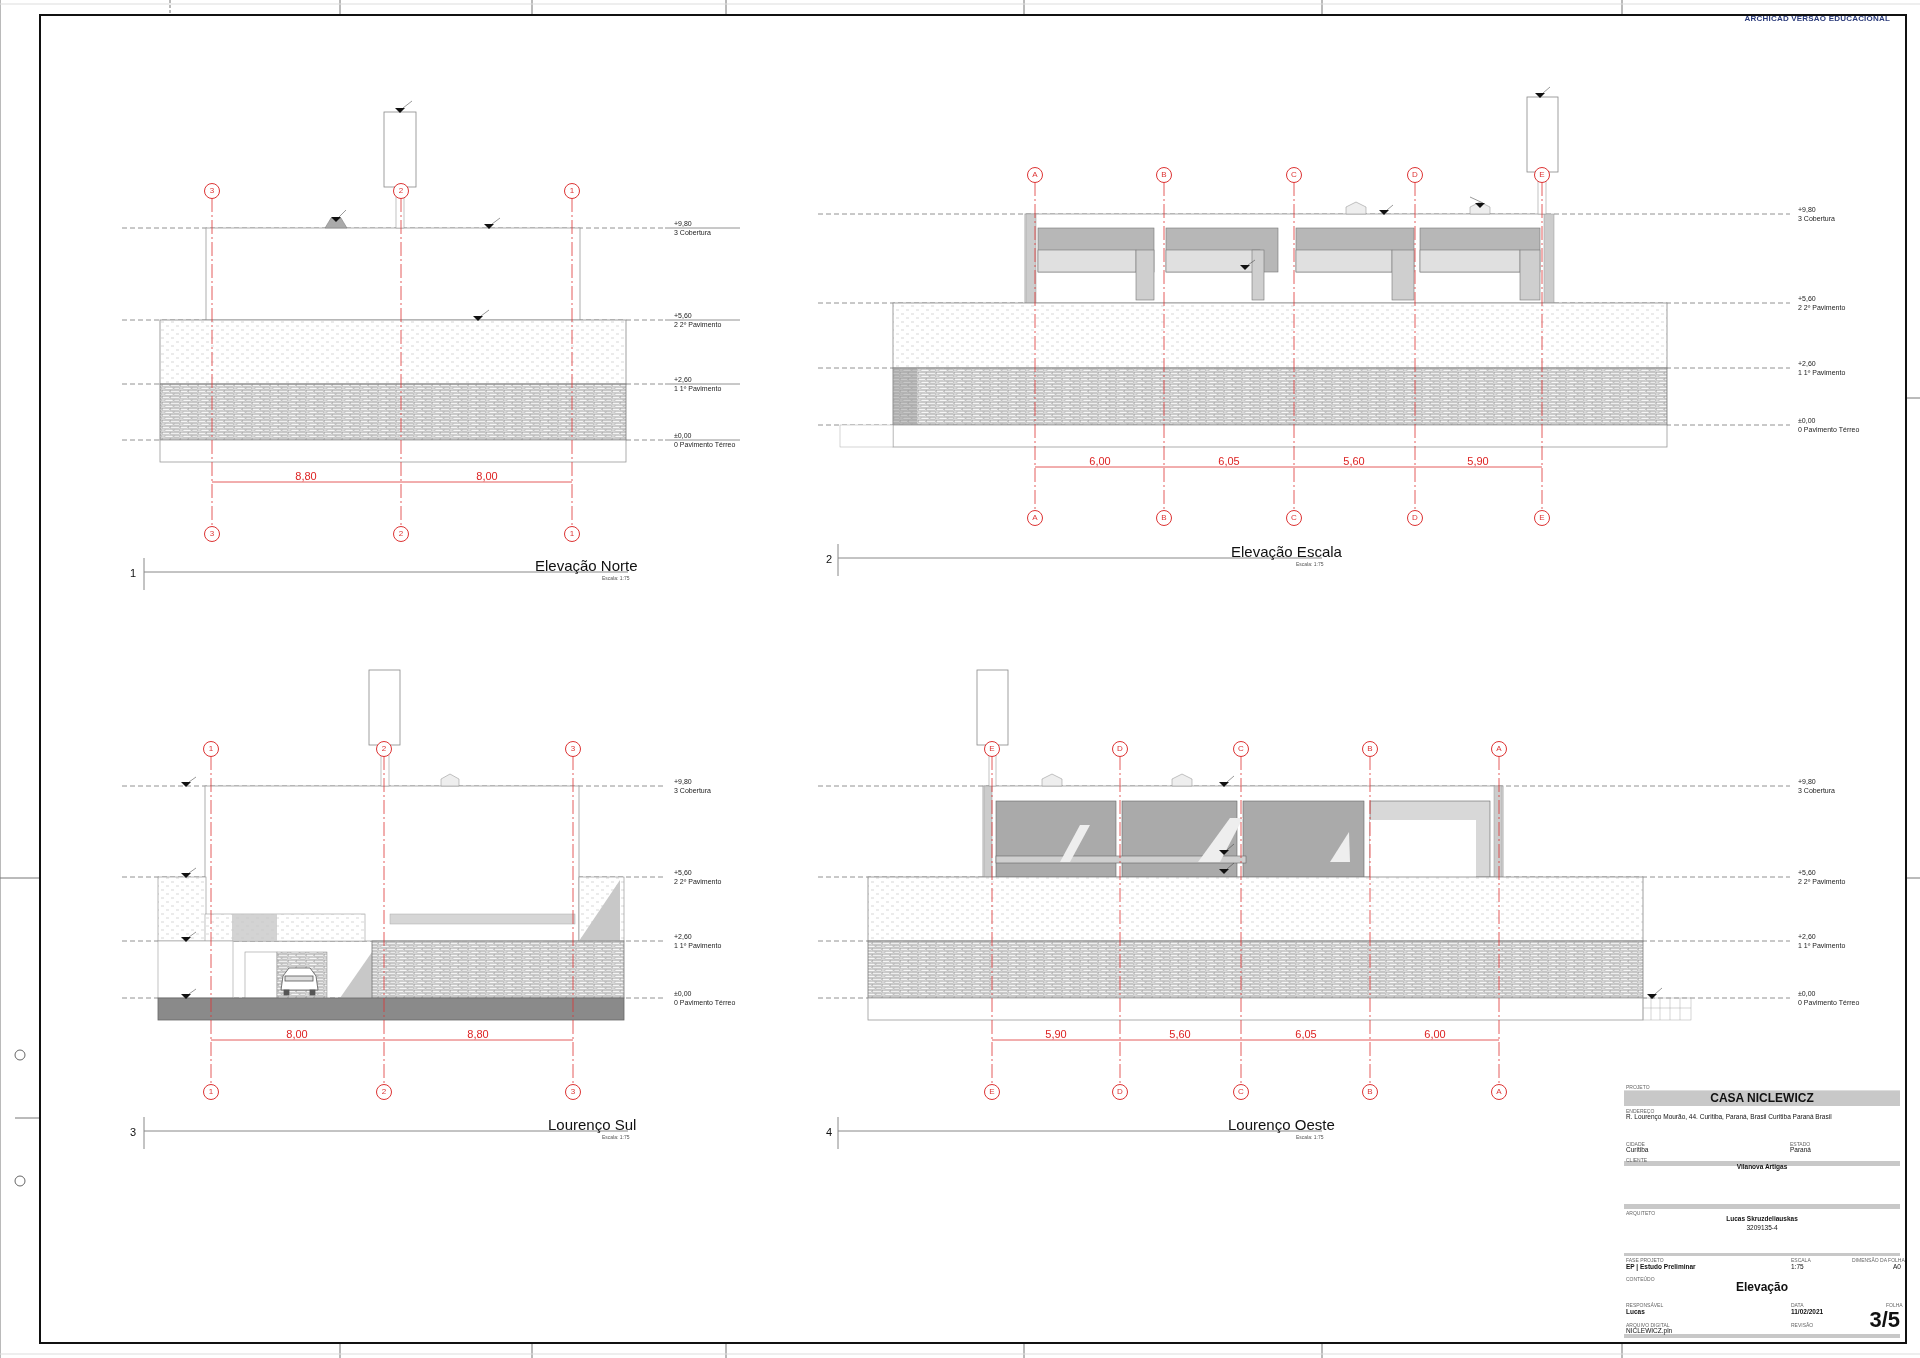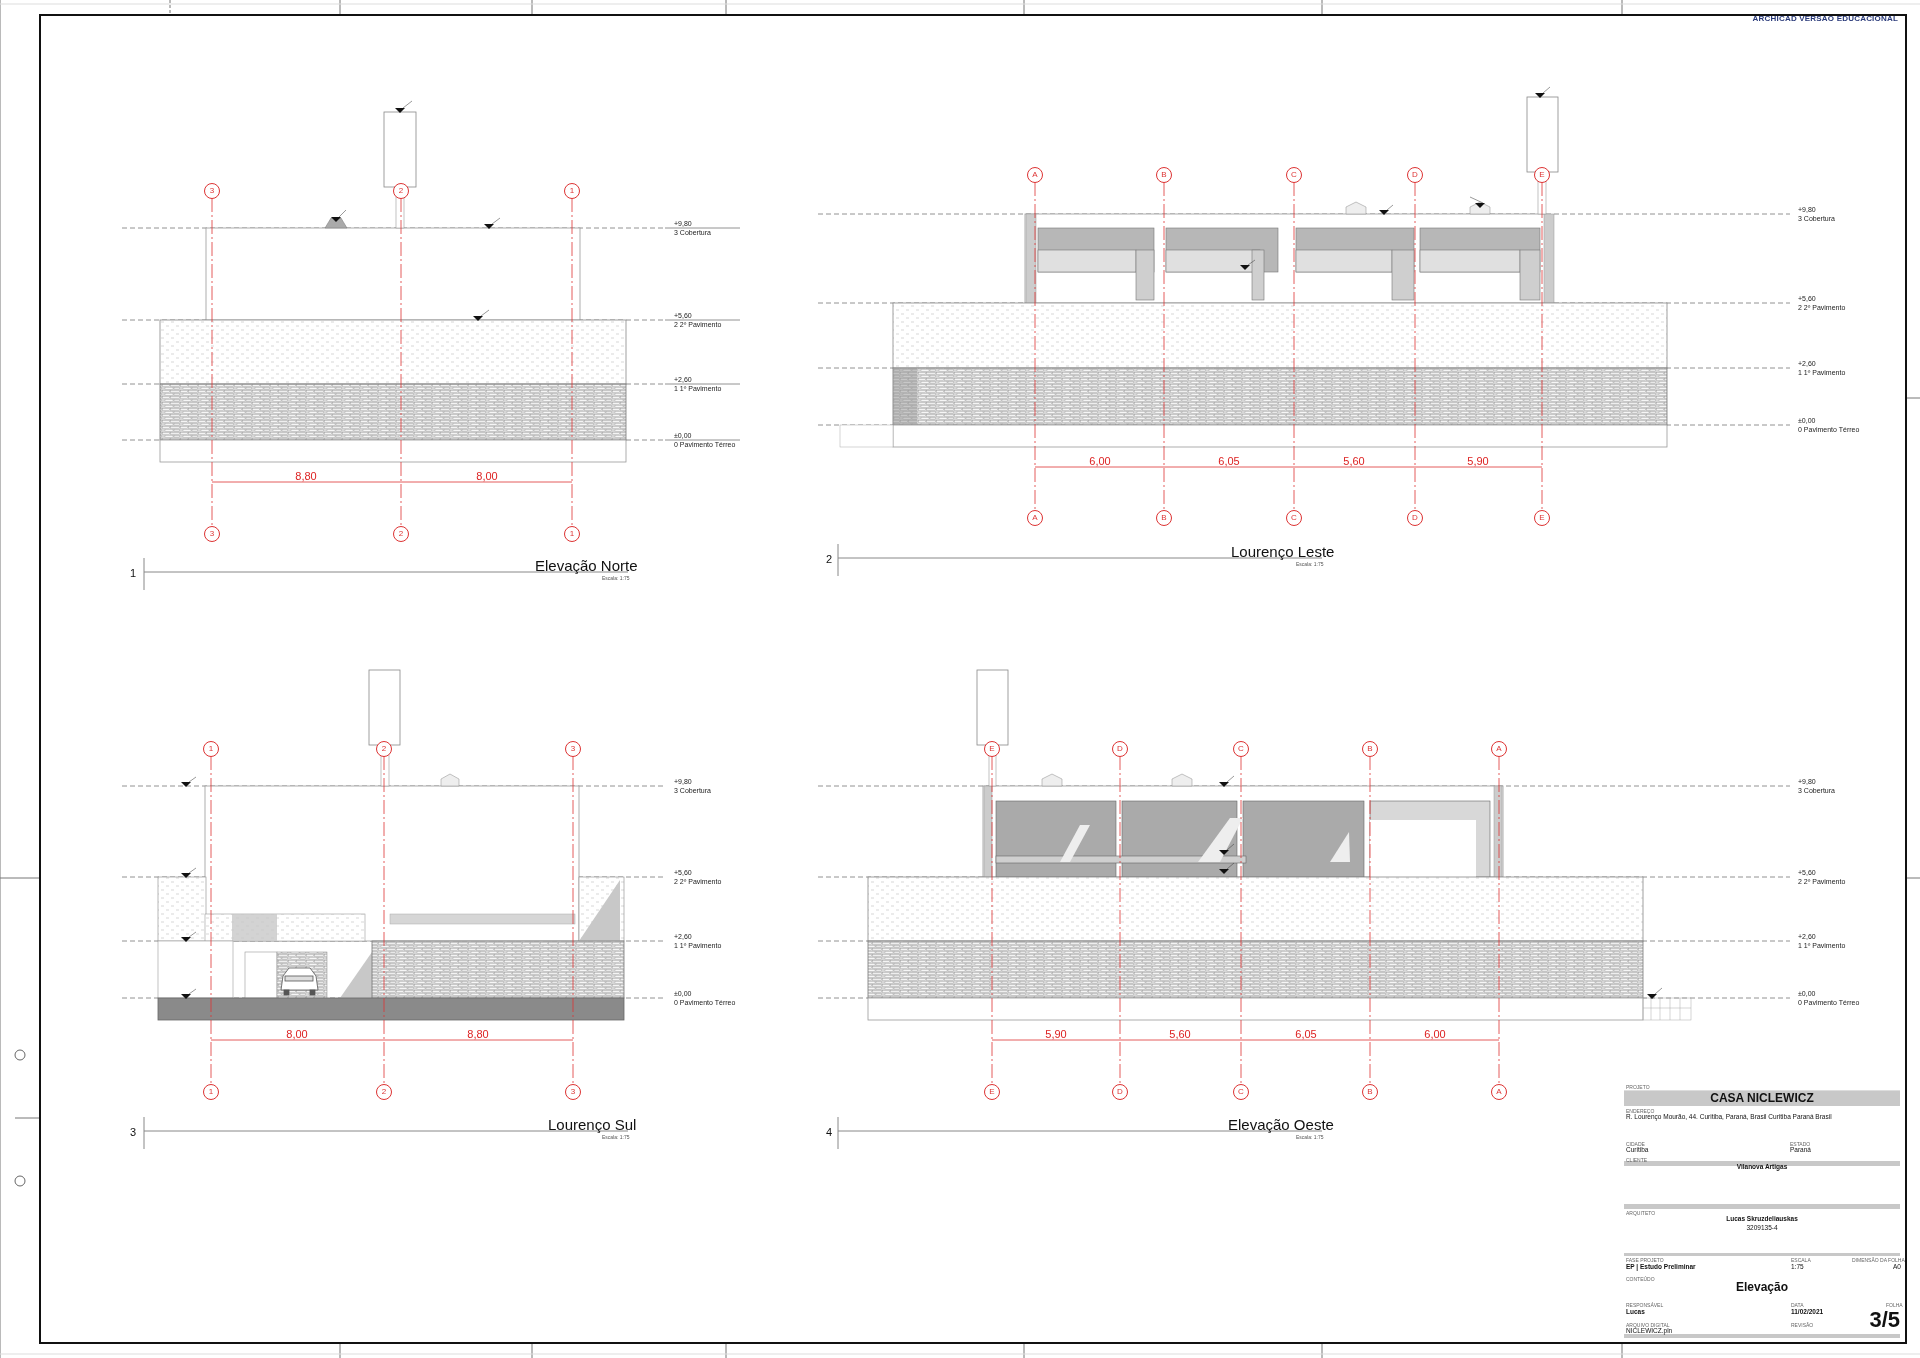--- a/index.html
+++ b/index.html
@@ -1,19 +1,19 @@
 <!DOCTYPE html>
 <html><head>
 <meta charset="utf-8">
 <style>
   html,body{margin:0;padding:0;background:#fff;}
   body{width:1920px;height:1358px;position:relative;overflow:hidden;font-family:"Liberation Sans",sans-serif;color:#111;}
   .abs{position:absolute;}
   #sheet{position:absolute;left:0;top:0;width:1920px;height:1358px;}
-  .watermark{position:absolute;right:22px;top:14px;font-size:8px;font-weight:bold;color:#2a3a7a;letter-spacing:0.2px;}
+  .watermark{position:absolute;right:30px;top:14px;font-size:8px;font-weight:bold;color:#2a3a7a;letter-spacing:0.2px;}
   .view-title{position:absolute;font-size:15px;color:#111;}
   .view-scale{position:absolute;font-size:5px;color:#555;}
   .view-num{position:absolute;font-size:11px;color:#111;}
   .lvl-val{position:absolute;font-size:7px;color:#222;}
   .lvl-name{position:absolute;font-size:7px;color:#222;}
   .dim{position:absolute;font-size:11px;color:#d22;transform:translateX(-50%);}
   .bubble{position:absolute;width:14px;height:14px;border:1px solid #d33;border-radius:50%;background:#fff;color:#d33;font-size:8px;line-height:14px;text-align:center;transform:translate(-50%,-50%);}
   .tb-label{position:absolute;font-size:5px;color:#666;}
   .tb-value{position:absolute;font-size:6.5px;color:#111;}
   .tb-bold{font-weight:bold;}
@@ -316,21 +316,21 @@
   <div class="dim" style="left:1478px;top:455px;">5,90</div>
   <div class="lvl-val" style="left:1798px;top:206px;">+9,80</div>
   <div class="lvl-name" style="left:1798px;top:215px;">3 Cobertura</div>
   <div class="lvl-val" style="left:1798px;top:295px;">+5,60</div>
   <div class="lvl-name" style="left:1798px;top:304px;">2 2º Pavimento</div>
   <div class="lvl-val" style="left:1798px;top:360px;">+2,60</div>
   <div class="lvl-name" style="left:1798px;top:369px;">1 1º Pavimento</div>
   <div class="lvl-val" style="left:1798px;top:417px;">±0,00</div>
   <div class="lvl-name" style="left:1798px;top:426px;">0 Pavimento Térreo</div>
   <div class="view-num" style="left:826px;top:553px;">2</div>
-  <div class="view-title" style="left:1231px;top:543px;">Lourenço Leste</div>
+  <div class="view-title" style="left:1231px;top:543px;">Elevação Escala</div>
   <div class="view-scale" style="left:1296px;top:561px;">Escala: 1:75</div>
 </div>
 
 <div>
   <div class="bubble" style="left:211px;top:749px;">1</div>
   <div class="bubble" style="left:384px;top:749px;">2</div>
   <div class="bubble" style="left:573px;top:749px;">3</div>
   <div class="bubble" style="left:211px;top:1092px;">1</div>
   <div class="bubble" style="left:384px;top:1092px;">2</div>
   <div class="bubble" style="left:573px;top:1092px;">3</div>
@@ -366,21 +366,21 @@
   <div class="dim" style="left:1435px;top:1028px;">6,00</div>
   <div class="lvl-val" style="left:1798px;top:778px;">+9,80</div>
   <div class="lvl-name" style="left:1798px;top:787px;">3 Cobertura</div>
   <div class="lvl-val" style="left:1798px;top:869px;">+5,60</div>
   <div class="lvl-name" style="left:1798px;top:878px;">2 2º Pavimento</div>
   <div class="lvl-val" style="left:1798px;top:933px;">+2,60</div>
   <div class="lvl-name" style="left:1798px;top:942px;">1 1º Pavimento</div>
   <div class="lvl-val" style="left:1798px;top:990px;">±0,00</div>
   <div class="lvl-name" style="left:1798px;top:999px;">0 Pavimento Térreo</div>
   <div class="view-num" style="left:826px;top:1126px;">4</div>
-  <div class="view-title" style="left:1228px;top:1116px;">Elevação Oeste</div>
+  <div class="view-title" style="left:1228px;top:1116px;">Lourenço Oeste</div>
   <div class="view-scale" style="left:1296px;top:1134px;">Escala: 1:75</div>
 </div>
 
 <div>
   <div class="tb-label" style="left:1626px;top:1084px;">PROJETO</div>
   <div class="abs tb-bold" style="left:1624px;top:1091px;width:276px;text-align:center;font-size:12px;line-height:15px;">CASA NICLEWICZ</div>
   <div class="tb-label" style="left:1626px;top:1108px;">ENDEREÇO</div>
   <div class="tb-value" style="left:1626px;top:1113px;">R. Lourenço Mourão, 44. Curitiba, Paraná, Brasil Curitiba Paraná Brasil</div>
   <div class="tb-label" style="left:1626px;top:1141px;">CIDADE</div>
   <div class="tb-value" style="left:1626px;top:1146px;">Curitiba</div>

